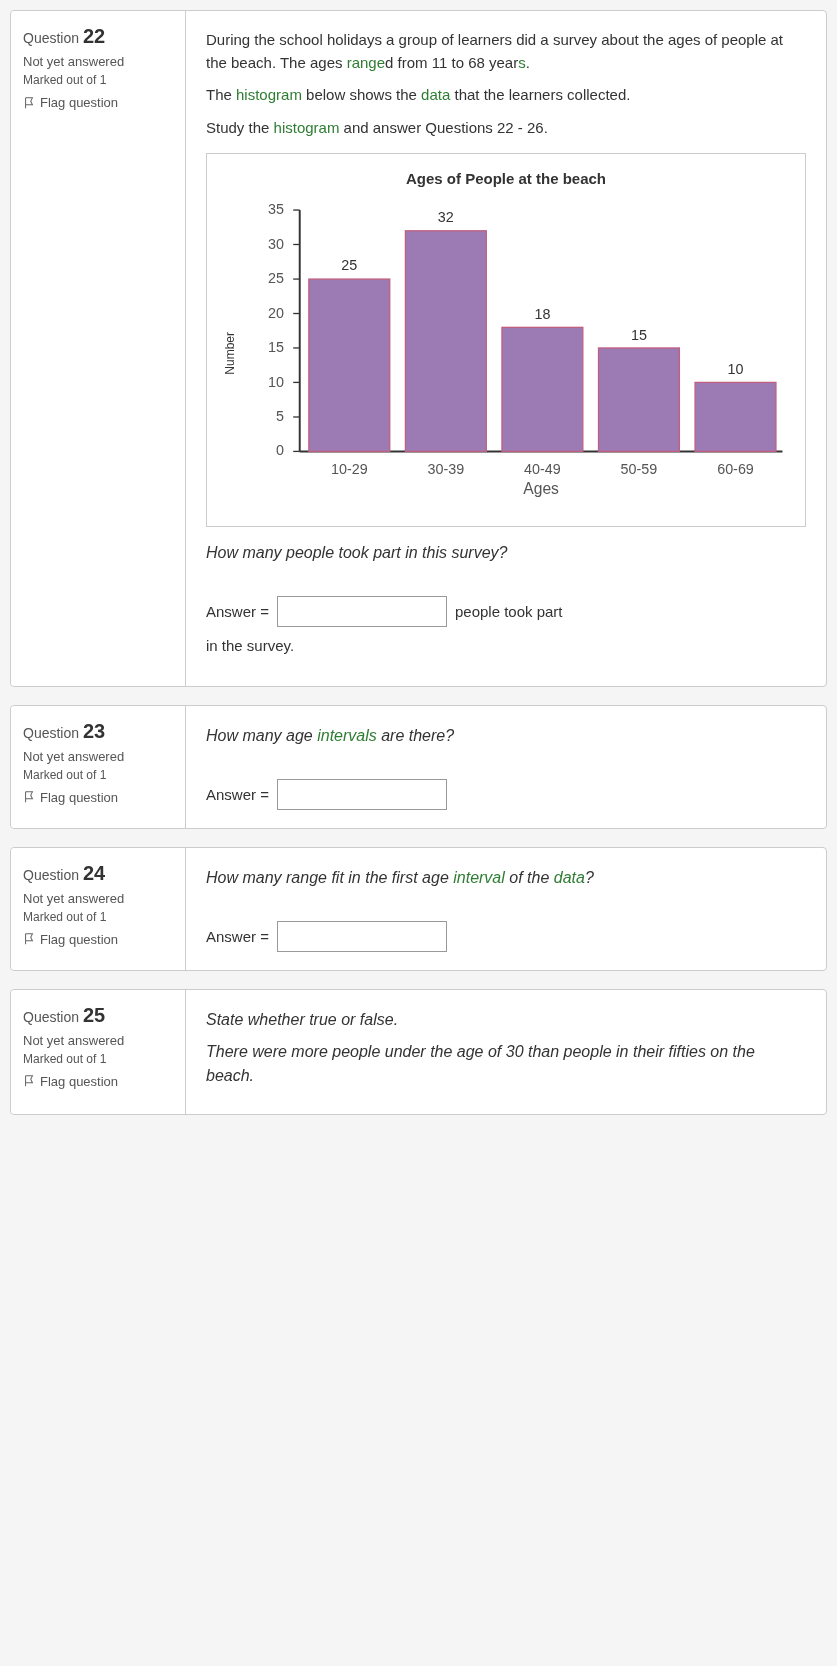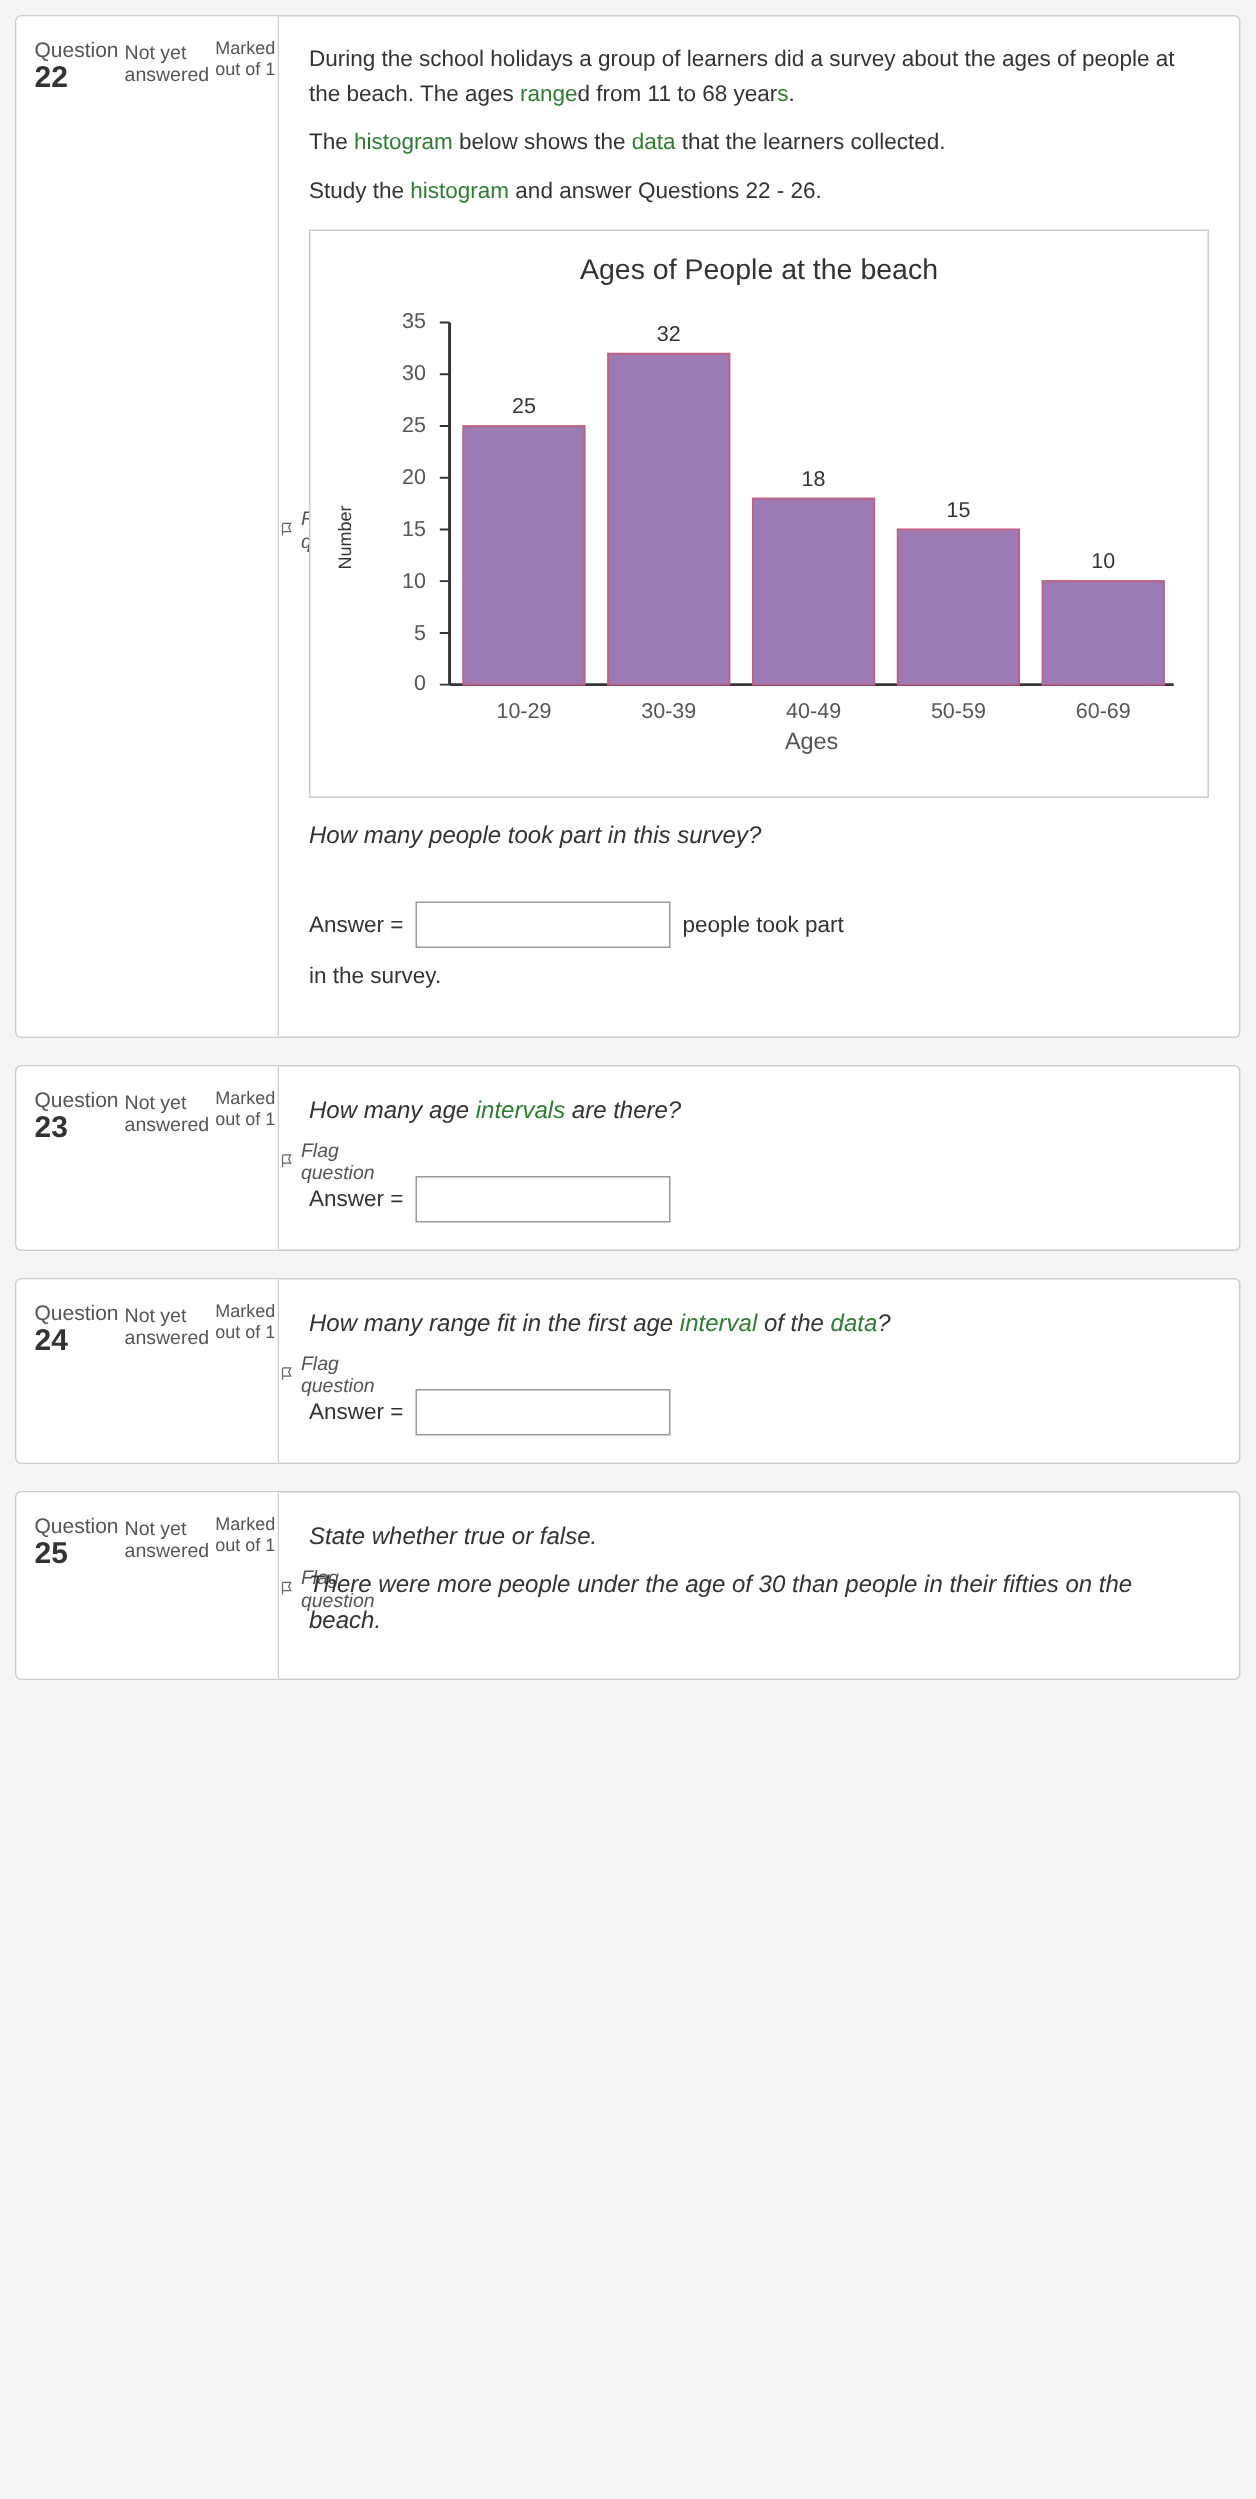--- a/index.html
+++ b/index.html
@@ -24,20 +24,21 @@
       background: #fff;
       border: 1px solid #ccc;
       border-radius: 4px;
     }
     .question-sidebar {
       width: 175px;
       min-width: 175px;
       border-right: 1px solid #ccc;
       padding: 14px 12px;
       display: flex;
+      flex-direction: column;
       gap: 4px;
       background: #fff;
       border-radius: 4px 0 0 4px;
     }
     .question-number {
       font-size: 14px;
       color: #555;
     }
     .question-number strong {
       font-size: 20px;
@@ -54,21 +55,20 @@
       color: #555;
     }
     .flag-question {
       display: flex;
       align-items: center;
       gap: 5px;
       color: #555;
       font-size: 13px;
       margin-top: 4px;
       cursor: pointer;
-      font-style: italic;
     }
     .flag-icon {
       width: 12px;
       height: 12px;
       display: inline-block;
     }
     .question-content {
       flex: 1;
       padding: 18px 20px;
     }
@@ -80,22 +80,22 @@
       line-height: 1.5;
     }
     .histogram-container {
       border: 1px solid #ccc;
       padding: 16px;
       margin: 14px 0;
       background: #fff;
     }
     .histogram-title {
       text-align: center;
-      font-weight: normal;
-      font-size: 19px;
+      font-weight: bold;
+      font-size: 15px;
       margin-bottom: 10px;
     }
     .chart-area {
       display: flex;
       align-items: flex-end;
       position: relative;
     }
     .y-axis-label {
       writing-mode: vertical-rl;
       transform: rotate(180deg);

